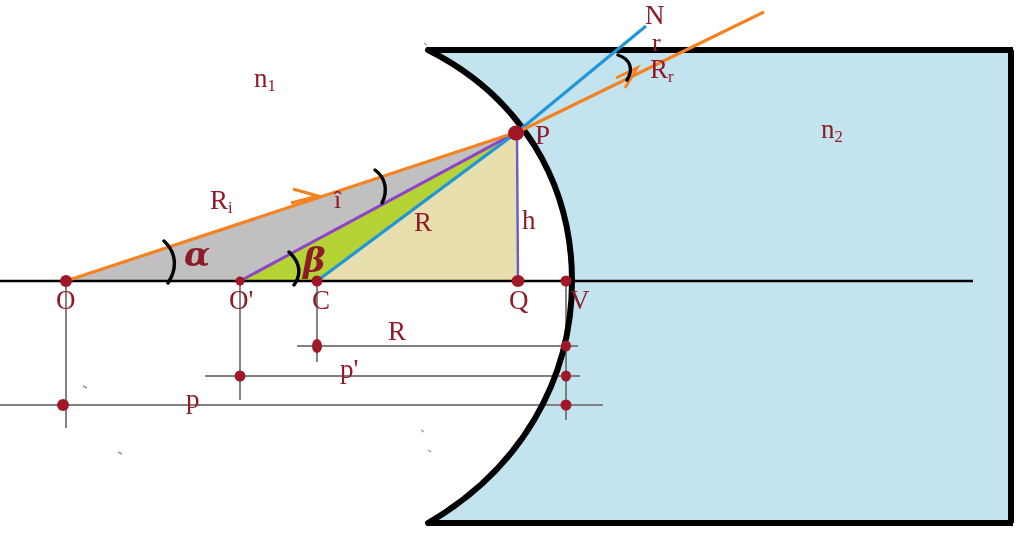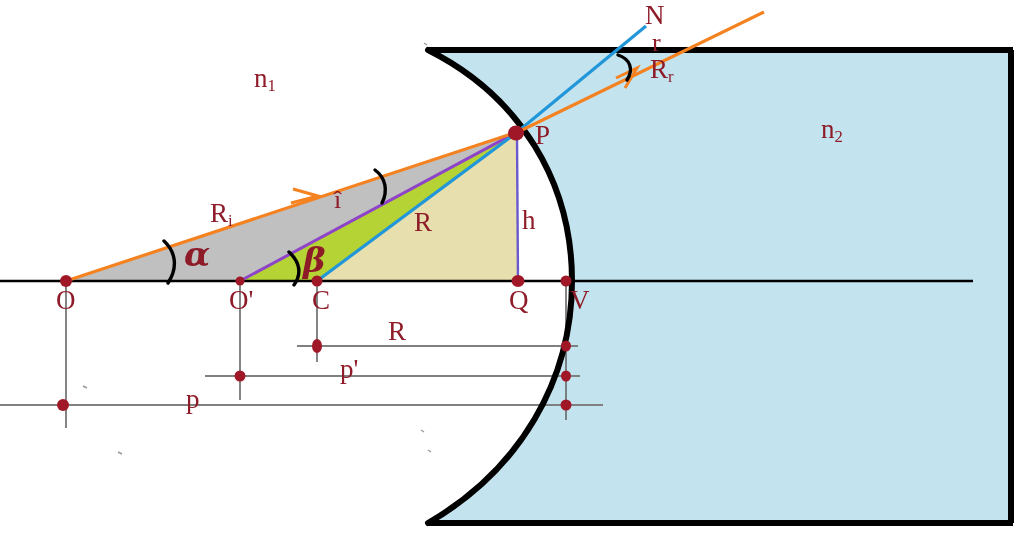--- a/index.html
+++ b/index.html
@@ -128,21 +128,21 @@
 
   <div class="lbl" style="left:821px; top:116px;text-align:right;"><span>n</span><sub>2</sub></div>
 
   <div class="lbl" style="left:56px; top:287px;">O</div>
   <div class="lbl" style="left:229px; top:287px;">O'</div>
   <div class="lbl" style="left:312px; top:287px;">C</div>
   <div class="lbl" style="left:509px; top:287px;">Q</div>
   <div class="lbl" style="left:570px; top:287px;">V</div>
   <div class="lbl" style="left:535px; top:122px;">P</div>
 
-  <div class="lbl" style="left:210px; top:200px;font-family:Liberation Serif, serif;"><span>R</span><sub>i</sub></div>
+  <div class="lbl" style="left:210px; top:187px;font-family:Liberation Serif, serif;"><span>R</span><sub>i</sub></div>
 
   <div class="lbl" style="left:650px; top:56px;text-align:center;"><span>R</span><sub>r</sub></div>
 
   <div class="lbl" style="left:645px; top:2px;">N</div>
 
   <div class="lbl" style="left:414px; top:209px;">R</div>
 
   <div class="lbl greek" style="left:184px; top:237px;">α</div>
   <div class="lbl greek" style="left:303px; top:243px;">β</div>
   <div class="lbl med" style="left:334px; top:187px;">î</div>

